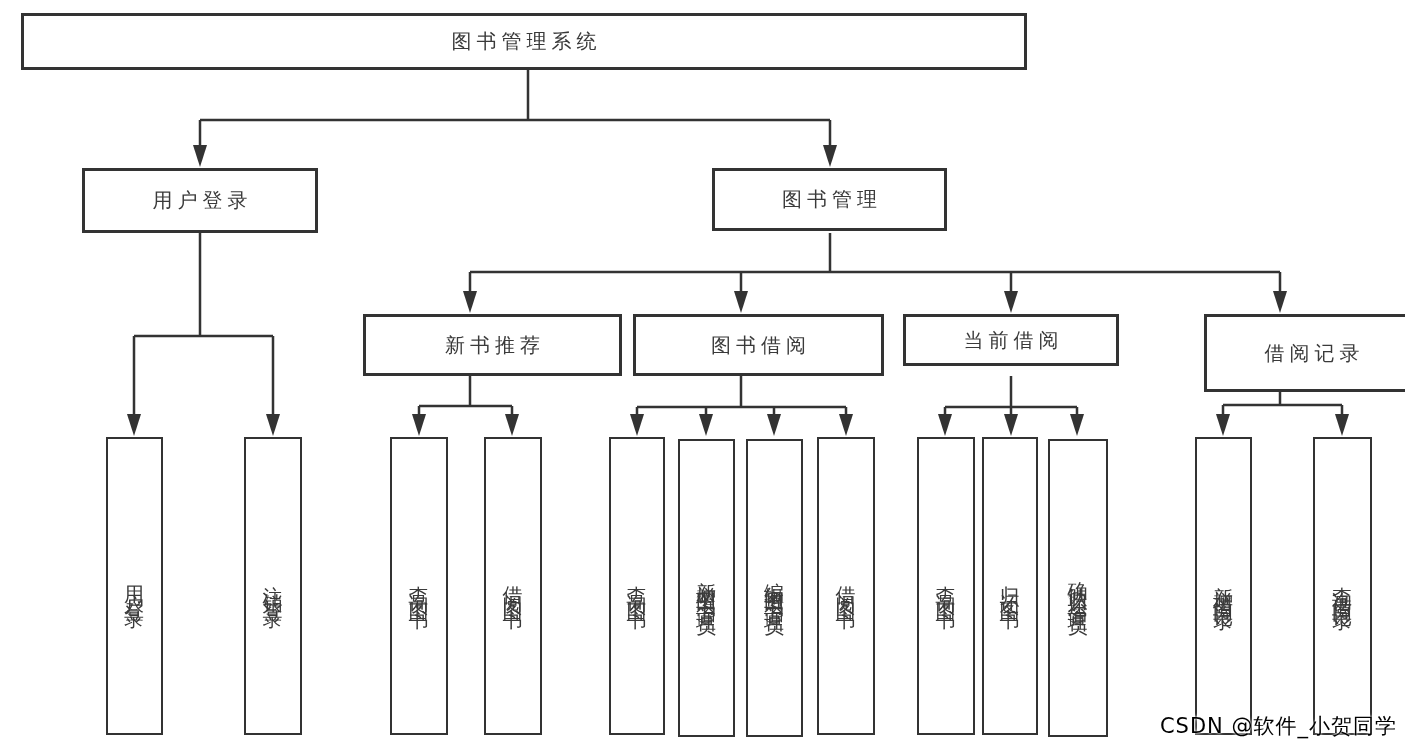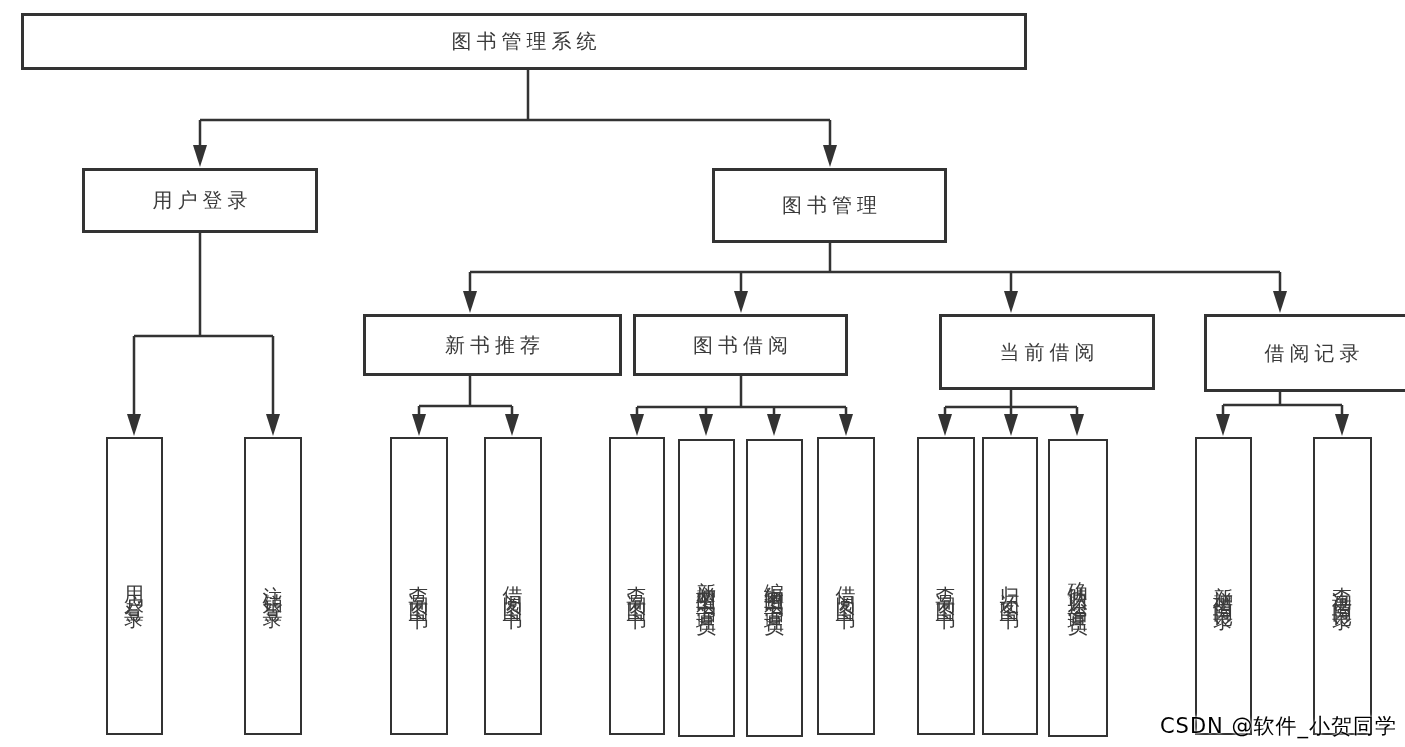--- a/index.html
+++ b/index.html
@@ -111,31 +111,31 @@
     </g>
   </svg>
 
   <div class="box" style="left:21px; top:13px; width:1006px; height:57px;">
     <span>图书管理系统</span>
   </div>
 
   <div class="box" style="left:82px; top:168px; width:236px; height:65px;">
     <span>用户登录</span>
   </div>
-  <div class="box" style="left:712px; top:168px; width:235px; height:75px;justify-content:center;">
+  <div class="box" style="left:712px; top:168px; width:235px; height:63px;justify-content:center;">
     <span>图书管理</span>
   </div>
 
   <div class="box" style="left:363px; top:314px; width:259px; height:62px;">
     <span>新书推荐</span>
   </div>
-  <div class="box" style="left:633px; top:314px; width:215px; height:62px;text-align:right;">
+  <div class="box" style="left:633px; top:314px; width:251px; height:62px;text-align:right;">
     <span>图书借阅</span>
   </div>
-  <div class="box" style="left:903px; top:314px; width:216px; height:76px;margin-left:36px;">
+  <div class="box" style="left:903px; top:314px; width:216px; height:52px;">
     <span>当前借阅</span>
   </div>
   <div class="box" style="left:1204px; top:314px; width:216px; height:78px;">
     <span>借阅记录</span>
   </div>
 
   <div class="vbox" style="left:106px; top:437px; width:57px; height:298px;">
     <span>用户登录</span>
   </div>
   <div class="vbox" style="left:244px; top:437px; width:58px; height:298px;">

